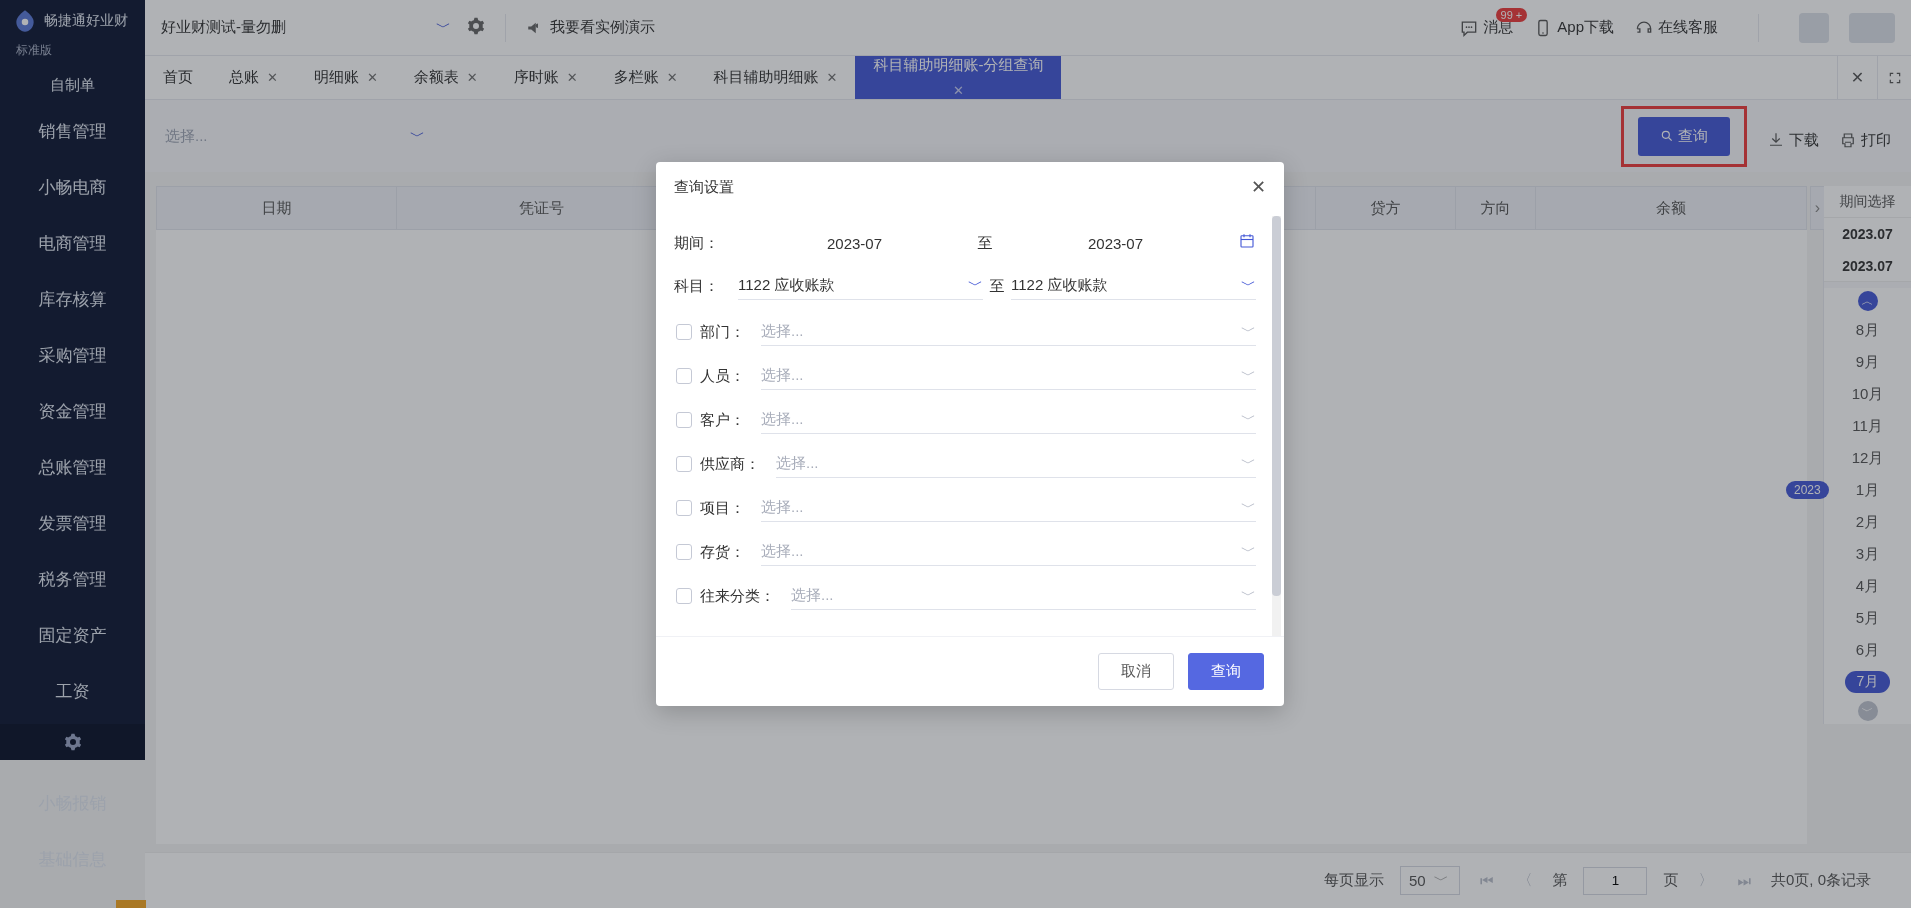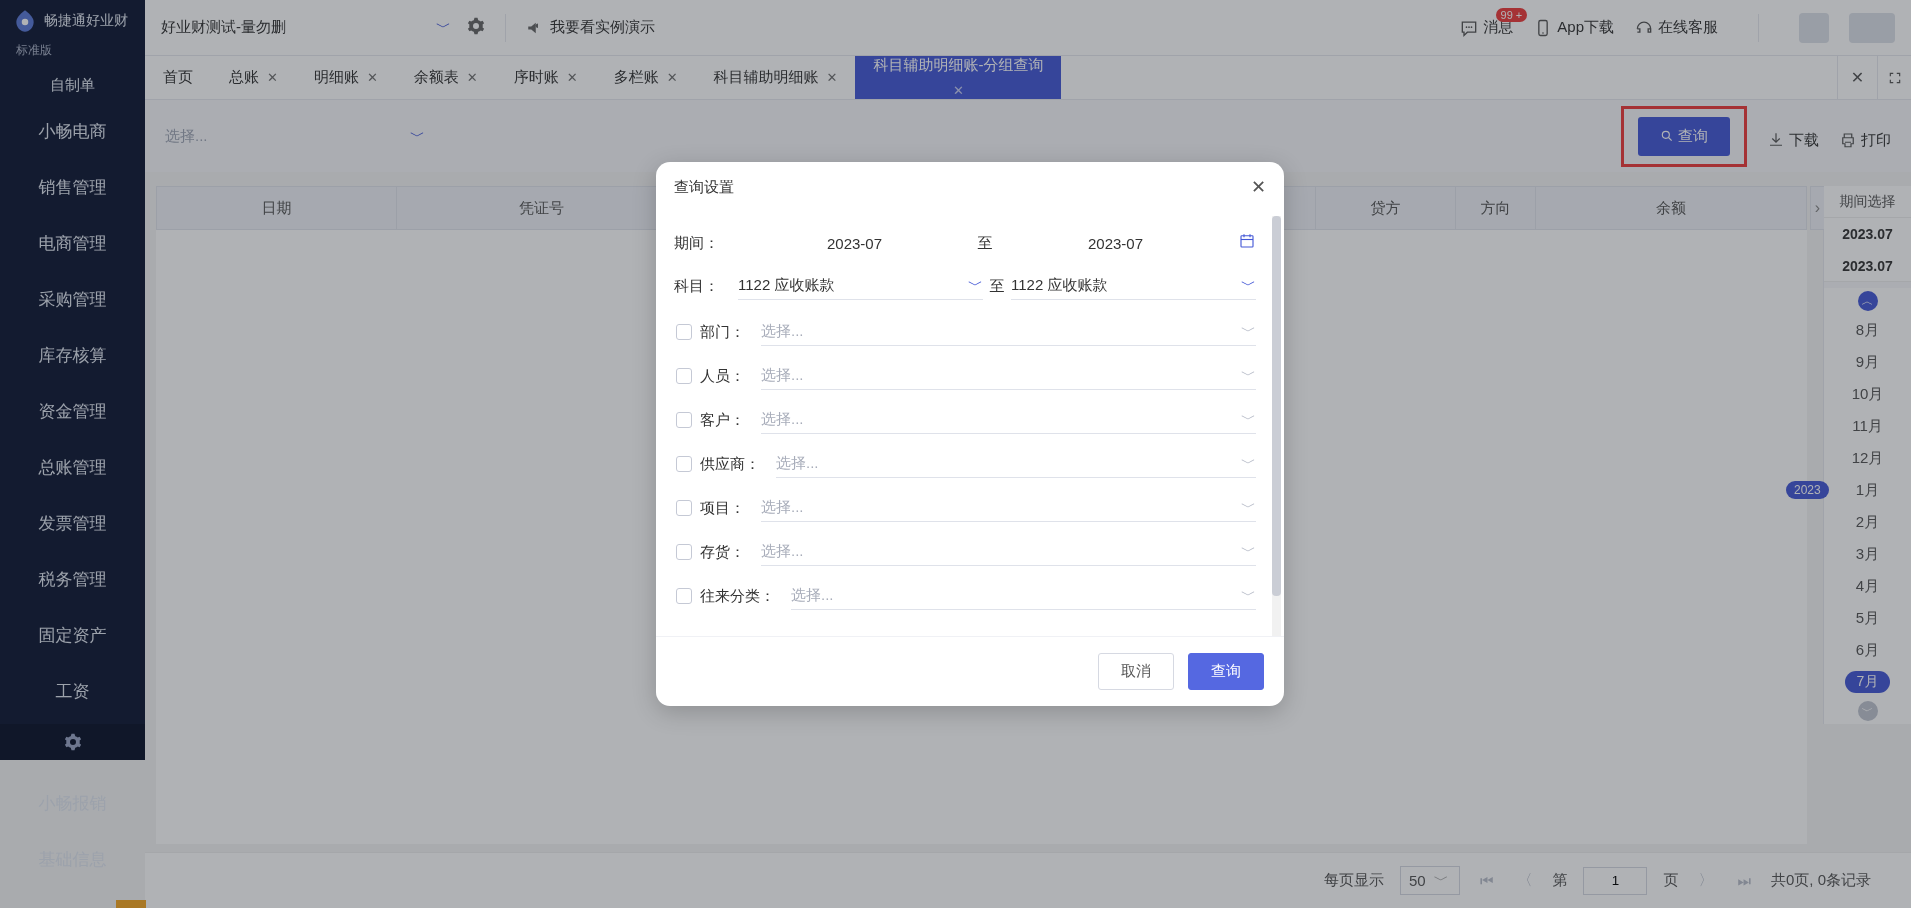--- a/index.html
+++ b/index.html
@@ -69,21 +69,21 @@
 .period-arrow .circ.grey { background: #c0c5d0; }
 
 
 .pagination { position: absolute; left: 145px; bottom: 0; right: 0; height: 56px; background: #fff; border-top: 1px solid #eee; display: flex; align-items: center; justify-content: flex-end; padding: 0 40px 0 20px; gap: 16px; font-size: 15px; color: #555; }
 .pg-select { border: 1px solid #d6d9e2; padding: 4px 8px; display: flex; align-items: center; gap: 8px; min-width: 60px; }
 .pg-input { border: 1px solid #d6d9e2; width: 64px; height: 28px; text-align: center; }
 .pg-nav { color: #b8bdc9; cursor: pointer; padding: 0 4px; }
 
 
 .overlay { position: absolute; inset: 0; background: rgba(30, 34, 44, 0.35); }
-.modal { position: absolute; left: 656px; top: 162px; width: 628px; background: #fff; border-radius: 14px; box-shadow: 0 6px 24px rgba(0,0,0,.2); }
+.modal { position: absolute; left: 656px; top: 162px; width: 628px; background: #fff; border-radius: 4px; box-shadow: 0 6px 24px rgba(0,0,0,.2); }
 .modal-head { display: flex; align-items: center; padding: 14px 18px; font-size: 15px; color: #333; }
 .modal-head .close { margin-left: auto; cursor: pointer; color: #555; font-size: 18px; }
 .modal-body { padding: 10px 10px 10px 18px; max-height: 450px; overflow-y: auto; position: relative; }
 .modal-body-inner { padding-right: 18px; }
 .mb-scrollbar { position: absolute; top: 4px; right: 3px; width: 9px; height: 430px; background: #f1f1f1; }
 .mb-scroll-thumb { position: absolute; top: 0; left: 0; right: 0; height: 380px; background: #cacdd5; border-radius: 4px; }
 .form-row { display: flex; align-items: center; margin: 10px 0 18px 0; }
 .flabel { width: 64px; font-size: 15px; color: #333; flex-shrink: 0; }
 .dateval { flex: 1; text-align: center; font-size: 15px; color: #333; }
 .to-lbl { width: 28px; text-align: center; color: #333; font-size: 15px; }
@@ -112,25 +112,25 @@
   <div class="logo">
     <svg class="logo-icon" viewBox="0 0 24 24">
         <path fill="#5a78d6" d="M12 2 C7 6 4 9 4 13c0 5 4 9 8 9s8-4 8-9c0-4-3-7-8-11z"></path>
         <circle cx="12" cy="13" r="3" fill="#fff"></circle>
       </svg>
     <span class="logo-text">畅捷通好业财</span>
   </div>
   <div class="edition">标准版</div>
   <div class="side-item top-cut">自制单</div>
   <div id="side-list">
+      <div class="side-item">销售管理</div>
       <div class="side-item">小畅电商</div>
-      <div class="side-item">销售管理</div>
       <div class="side-item">电商管理</div>
+      <div class="side-item">库存核算</div>
       <div class="side-item">采购管理</div>
-      <div class="side-item">库存核算</div>
       <div class="side-item">资金管理</div>
       <div class="side-item">总账管理</div>
       <div class="side-item">发票管理</div>
       <div class="side-item">税务管理</div>
       <div class="side-item">固定资产</div>
       <div class="side-item">工资</div>
       <div class="side-item">经营管理</div>
       <div class="side-item">小畅报销</div>
       <div class="side-item">基础信息</div>
     </div>

